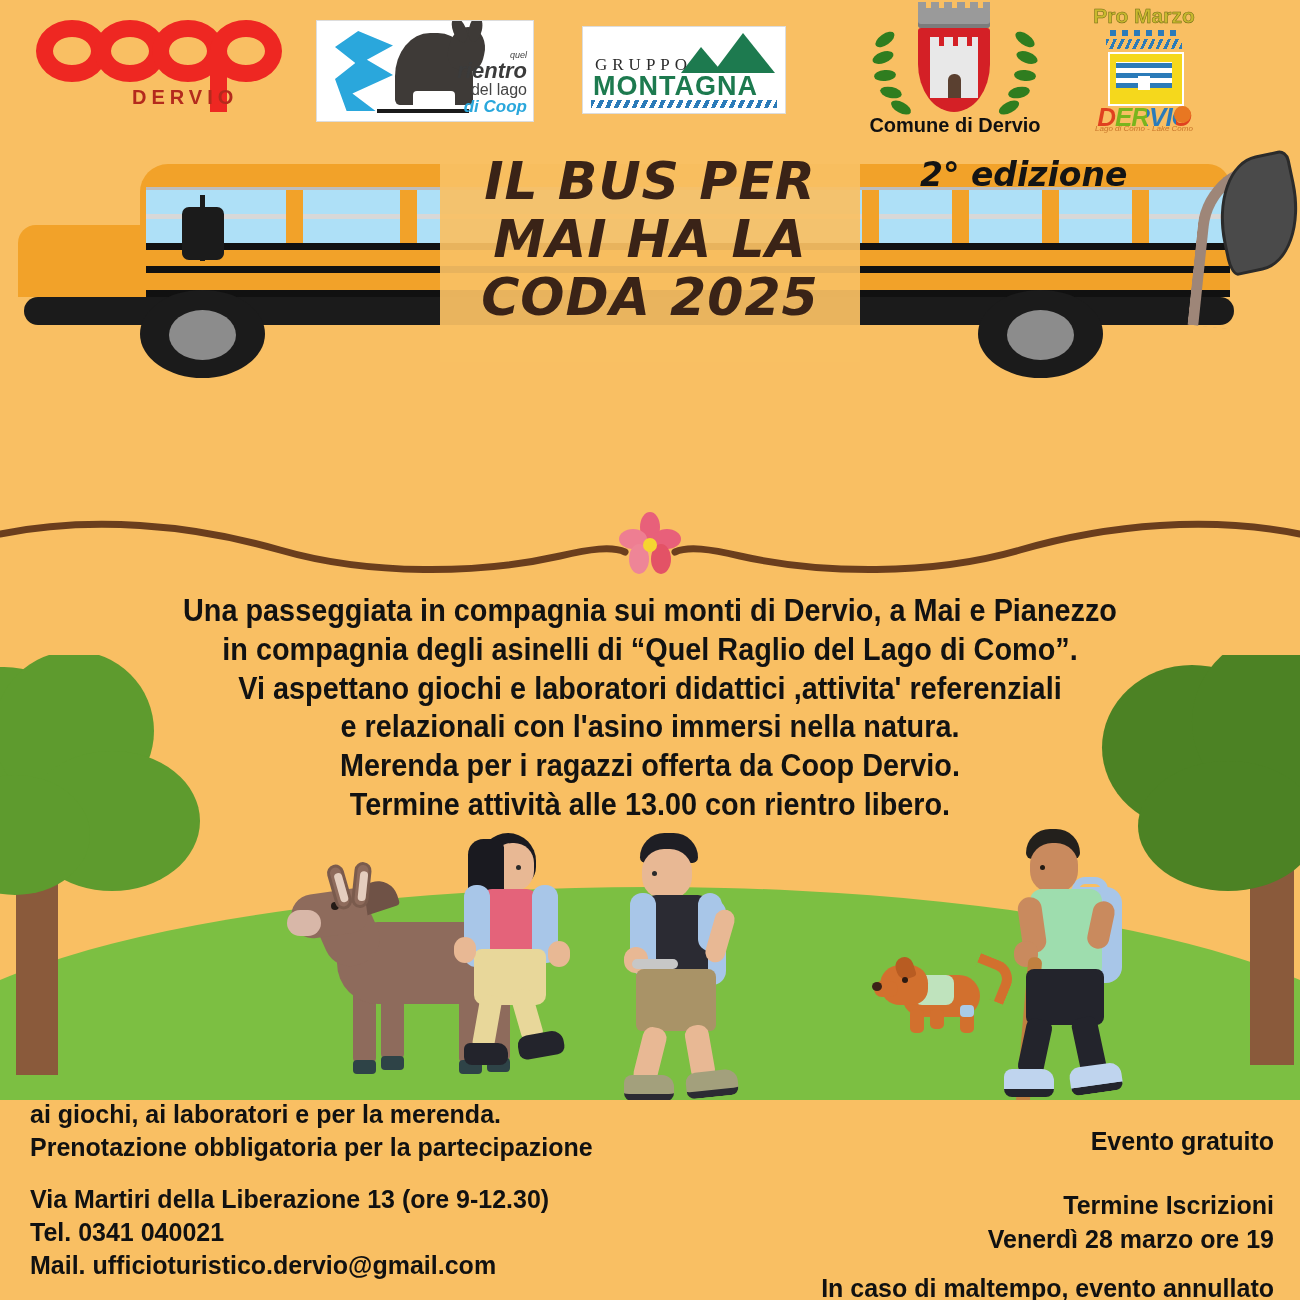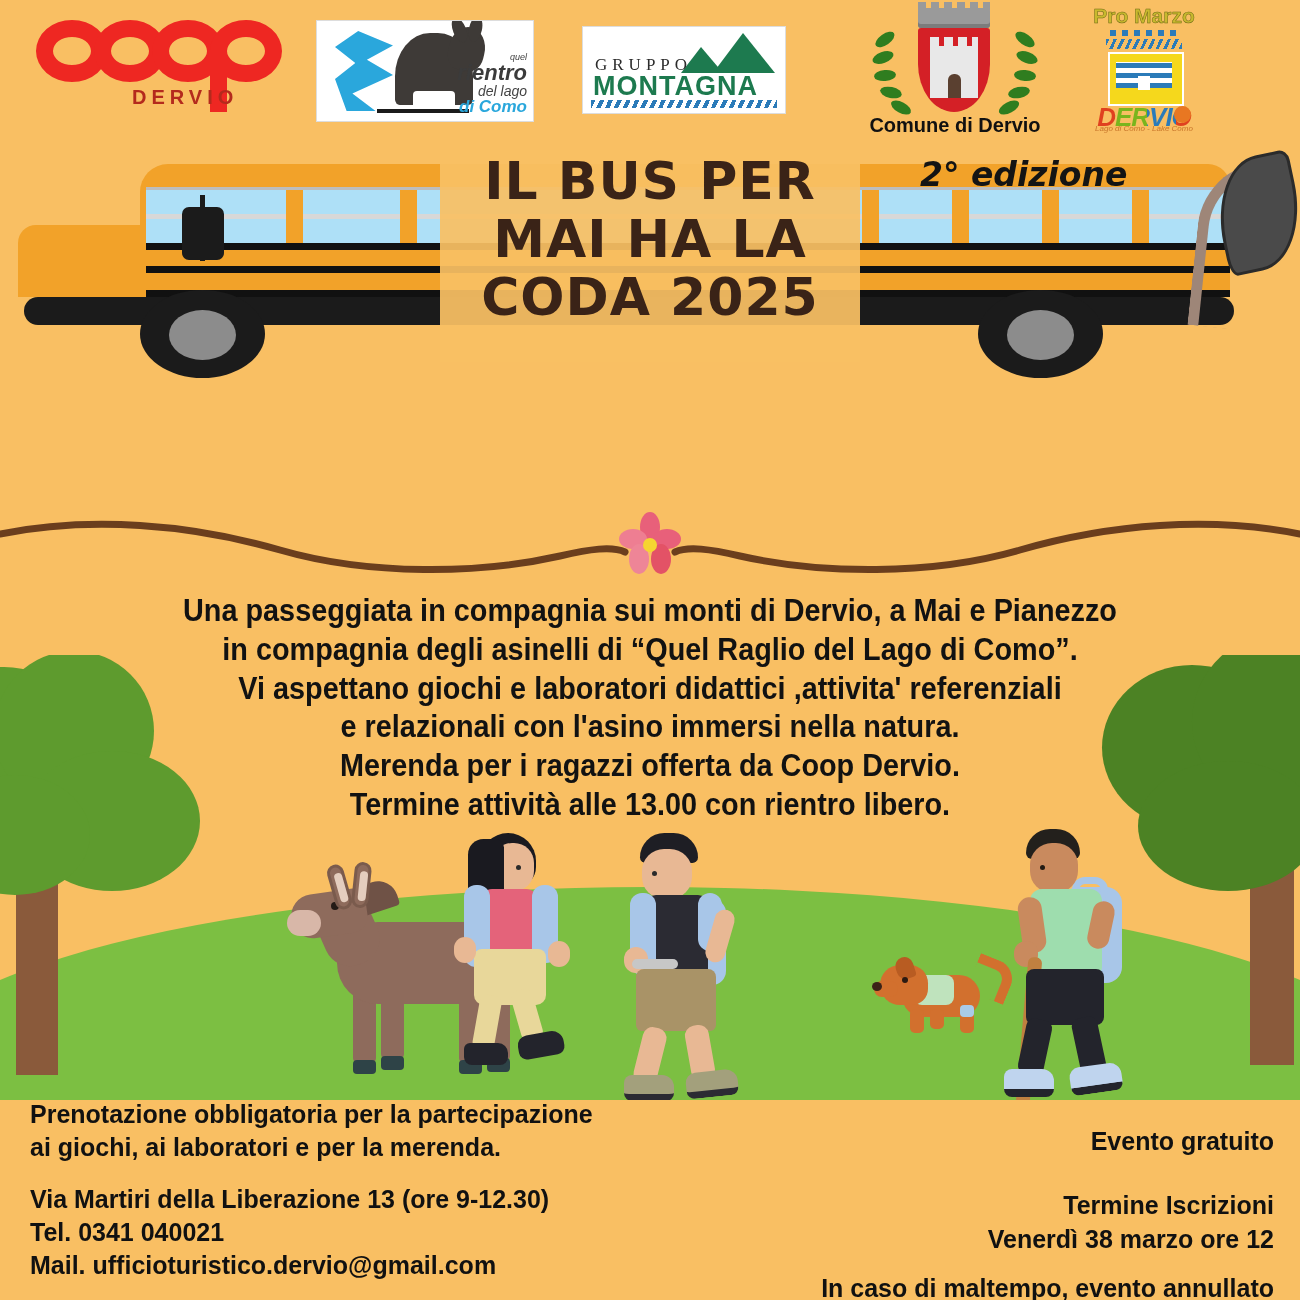--- a/index.html
+++ b/index.html
@@ -44,21 +44,21 @@
   .raglio .donkey{position:absolute;left:78px;top:12px;width:78px;height:72px;background:#3E3A37;
     border-radius:45% 45% 6% 6%/60% 60% 8% 8%;}
   .raglio .dlegs{position:absolute;left:96px;top:70px;width:42px;height:18px;background:#fff;border-radius:4px 4px 0 0;}
   .raglio .head{position:absolute;left:132px;top:6px;width:36px;height:44px;background:#3E3A37;border-radius:50% 55% 40% 40%;transform:rotate(14deg);}
   .raglio .ear1{position:absolute;left:136px;top:-4px;width:13px;height:26px;background:#3E3A37;border-radius:50%;transform:rotate(-22deg);}
   .raglio .ear2{position:absolute;left:152px;top:-5px;width:13px;height:26px;background:#3E3A37;border-radius:50%;transform:rotate(12deg);}
   .raglio .ground{position:absolute;left:60px;top:88px;width:92px;height:4px;background:#1b1b1b;}
   .raglio .txt{position:absolute;right:6px;bottom:6px;text-align:right;line-height:1.0;}
   .raglio .t1{font-size:9px;color:#444;font-style:italic;}
   .raglio .t2{font-size:22px;color:#3b3b3b;font-style:italic;font-weight:700;}
-  .raglio .t3{font-size:14px;color:#444;font-style:italic;}
+  .raglio .t3{font-size:16px;color:#444;}
   .raglio .t4{font-size:17px;color:#2AA7DC;font-style:italic;font-weight:700;}
 
   
   .montagna{position:absolute;left:582px;top:26px;width:202px;height:86px;background:#fff;border:1px solid #ddd;overflow:hidden;}
   .montagna .peaks{position:absolute;left:96px;top:6px;width:96px;height:42px;}
   .montagna .pk{position:absolute;background:#1D7A4F;}
   .montagna .p1{left:34px;top:0;width:0;height:0;background:none;border-left:30px solid transparent;border-right:32px solid transparent;border-bottom:40px solid #1D7A4F;}
   .montagna .p2{left:2px;top:14px;width:0;height:0;background:none;border-left:20px solid transparent;border-right:22px solid transparent;border-bottom:26px solid #1D7A4F;}
   .montagna .gruppo{position:absolute;left:12px;top:28px;font-size:17px;letter-spacing:5px;color:#2b2b2b;font-family:"Liberation Serif",serif;}
   .montagna .mont{position:absolute;left:10px;top:44px;font-size:27px;letter-spacing:1px;color:#1D7A4F;font-weight:700;}
@@ -127,21 +127,21 @@
     border-left:11px solid #9E8678;border-top:11px solid #9E8678;
     border-radius:120px 0 0 0;transform:rotate(6deg);}
   .bus .tail-tuft{position:absolute;left:1218px;top:6px;width:76px;height:108px;background:#4A4A4A;
     border:3px solid #2b2b2b;border-radius:60% 12% 60% 10%/70% 10% 70% 16%;transform:rotate(-12deg);}
 
   
   .title-panel{position:absolute;left:440px;top:150px;width:420px;height:212px;
     background:rgba(249,191,99,0.93);}
   .title{position:absolute;left:448px;top:152px;width:404px;text-align:center;
     font-family:"DejaVu Sans",sans-serif;font-weight:700;font-size:52px;line-height:1.12;
-    color:#3A2317;letter-spacing:1px;}
+    color:#3A2317;letter-spacing:1px;font-style:italic;}
   .title span{display:block;}
   .edizione{position:absolute;left:920px;top:155px;font-family:"DejaVu Sans",sans-serif;
     font-size:33px;font-weight:700;color:#141414;font-style:italic;letter-spacing:0px;}
 
   
   .datelines{position:absolute;left:28px;top:383px;width:1250px;
     font-size:33px;font-weight:700;color:#40261A;line-height:1.31;}
   .datelines span{display:block;}
 
   
@@ -235,21 +235,21 @@
       <div class="donkey"></div>
       <div class="dlegs"></div>
       <div class="head"></div>
       <div class="ear1"></div>
       <div class="ear2"></div>
       <div class="ground"></div>
       <div class="txt">
         <div class="t1">quel</div>
         <div class="t2">rientro</div>
         <div class="t3">del lago</div>
-        <div class="t4">di Como</div>
+        <div class="t4">di Coop</div>
       </div>
     </div>
 
     <div class="montagna">
       <div class="peaks">
         <div class="pk p1"></div>
         <div class="pk p2"></div>
       </div>
       <div class="gruppo">GRUPPO</div>
       <div class="mont">MONTAGNA</div>
@@ -461,30 +461,30 @@
       <div style="position:absolute;left:22px;top:126px;width:14px;height:148px;background:#C08040;border-radius:6px;transform:rotate(5deg);"></div>
       <div style="position:absolute;left:26px;top:138px;width:78px;height:56px;background:#23242C;border-radius:8px;"></div>
       <div style="position:absolute;left:22px;top:188px;width:26px;height:56px;background:#23242C;border-radius:8px;transform:rotate(12deg);"></div>
       <div style="position:absolute;left:76px;top:186px;width:26px;height:58px;background:#23242C;border-radius:8px;transform:rotate(-12deg);"></div>
       <div style="position:absolute;left:4px;top:238px;width:50px;height:28px;background:#BFD4EE;border-radius:8px 12px 8px 8px;border-bottom:8px solid #23242C;box-sizing:border-box;"></div>
       <div style="position:absolute;left:70px;top:234px;width:52px;height:28px;background:#BFD4EE;border-radius:10px 12px 8px 8px;border-bottom:8px solid #23242C;box-sizing:border-box;transform:rotate(-8deg);"></div>
     </div>
   </div>
 
   <div class="foot-left">
+    <span>ai giochi, ai laboratori e per la merenda.</span>
     <span>Prenotazione  obbligatoria per la partecipazione</span>
-    <span>ai giochi, ai laboratori e per la merenda.</span>
     <span class="gap"></span>
     <span>Via Martiri della Liberazione 13 (ore 9-12.30)</span>
     <span>Tel. 0341 040021</span>
     <span>Mail. ufficioturistico.dervio@gmail.com</span>
   </div>
 
   <div class="foot-right">
     <span>Evento gratuito</span>
     <span class="gap"></span>
     <span>Termine Iscrizioni</span>
-    <span>Venerdì 38 marzo ore 12</span>
+    <span>Venerdì 28 marzo ore 19</span>
     <span class="gap2"></span>
     <span>In caso di maltempo, evento annullato</span>
   </div>
 
 </div>
 
 </body></html>

